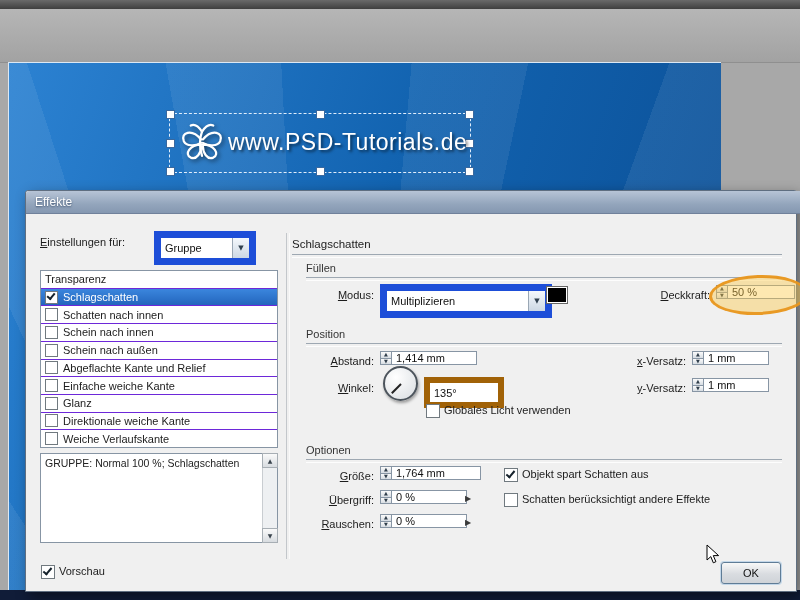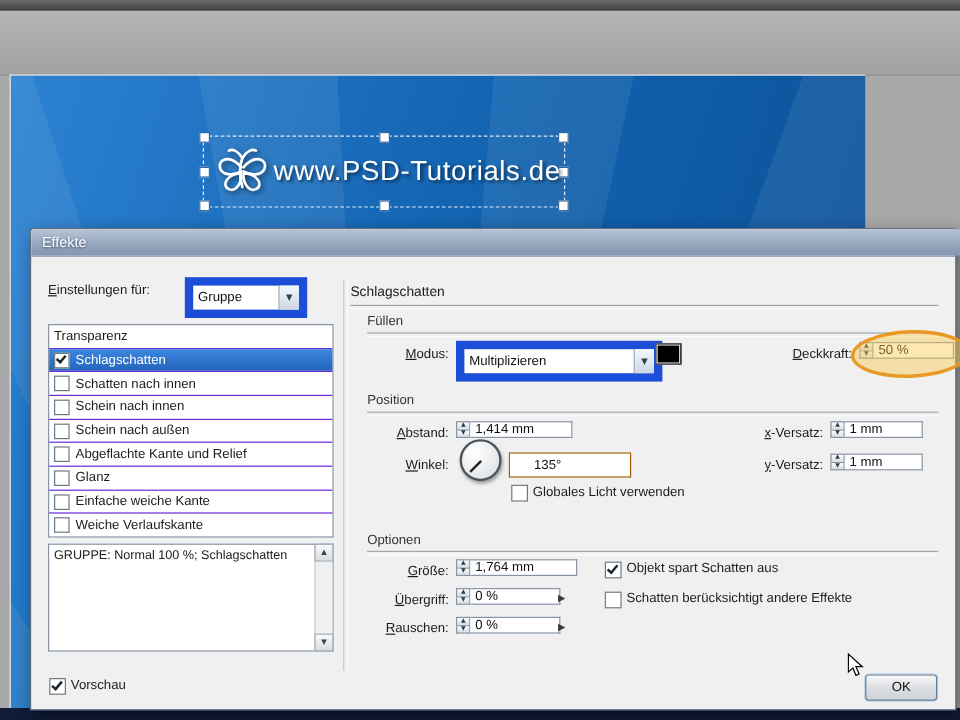--- a/index.html
+++ b/index.html
@@ -23,21 +23,21 @@
 
   .combo{position:absolute;height:20px;background:#fff;border:7px solid #1d4ed8;display:flex;align-items:stretch}
   .combo .cval{flex:1;font-size:11px;display:flex;align-items:center;padding-left:4px;color:#111;white-space:nowrap;overflow:hidden}
   .combo .cbtn{width:16px;background:linear-gradient(#f4f8fc,#cdd8e4);border-left:1px solid #9aa7b4;display:flex;align-items:center;justify-content:center;font-size:7px;color:#30404f;font-family:"DejaVu Sans",sans-serif}
 
   .nf{position:absolute;display:flex;height:14px}
   .spin{width:12px;display:flex;flex-direction:column}
   .sb{flex:1;background:linear-gradient(#fbfbfb,#d7dde3);border:1px solid #8795a4;display:flex;align-items:center;justify-content:center;font-size:5px;line-height:5px;color:#2e3c49;font-family:"DejaVu Sans",sans-serif}
   .sb + .sb{border-top:0}
   .tf{background:#fff;border:1px solid #8795a4;border-left:0;font-size:11px;display:flex;align-items:center;padding:0 4px;color:#111;white-space:nowrap}
-  .tfp{position:absolute;height:19px;background:#fff;border:1px solid #a16207;font-size:11px;display:flex;align-items:center;padding:0 20px;color:#111}
+  .tfp{position:absolute;height:19px;background:#fff;border:6px solid #a16207;font-size:11px;display:flex;align-items:center;padding:0 4px;color:#111}
   .fly{position:absolute;font-size:8px;color:#3a3a3a;font-family:"DejaVu Sans",sans-serif}
 
   .cb{position:absolute;width:12px;height:12px;background:#fff;border:1px solid #70797f}
   .cb.on::after{content:"";position:absolute;left:1px;top:2px;width:7px;height:3px;border-left:2px solid #16222c;border-bottom:2px solid #16222c;transform:rotate(-50deg)}
 
   #listbox{position:absolute;left:14px;top:79px;width:236px;height:176px;background:#fff;border:1px solid #8795a4;display:flex;flex-direction:column}
   .lrow{flex:1;display:flex;align-items:center;border-bottom:1px solid #6d28d9;padding-left:4px;gap:5px}
   .lrow:last-child{border-bottom:0}
   .ltxt{font-size:11px;color:#1c1c1c;white-space:nowrap}
   .lrow.sel{background:linear-gradient(#3b86dd,#2365bd)}
@@ -125,25 +125,29 @@
       <div class="lrow">
         <span class="cbi"></span>
         <span class="ltxt">Schein nach außen</span>
       </div>
       <div class="lrow">
         <span class="cbi"></span>
         <span class="ltxt">Abgeflachte Kante und Relief</span>
       </div>
       <div class="lrow">
         <span class="cbi"></span>
+        <span class="ltxt">Einfache weiche Kante</span>
+      </div>
+      <div class="lrow">
+        <span class="cbi"></span>
         <span class="ltxt">Glanz</span>
       </div>
       <div class="lrow">
         <span class="cbi"></span>
-        <span class="ltxt">Einfache weiche Kante</span>
+        <span class="ltxt">Direktionale weiche Kante</span>
       </div>
       <div class="lrow">
         <span class="cbi"></span>
         <span class="ltxt">Weiche Verlaufskante</span>
       </div>
     </div>
 
     <div id="infobox">
       <div id="infotext">GRUPPE: Normal 100 %; Schlagschatten</div>
       <div id="infoscroll">

